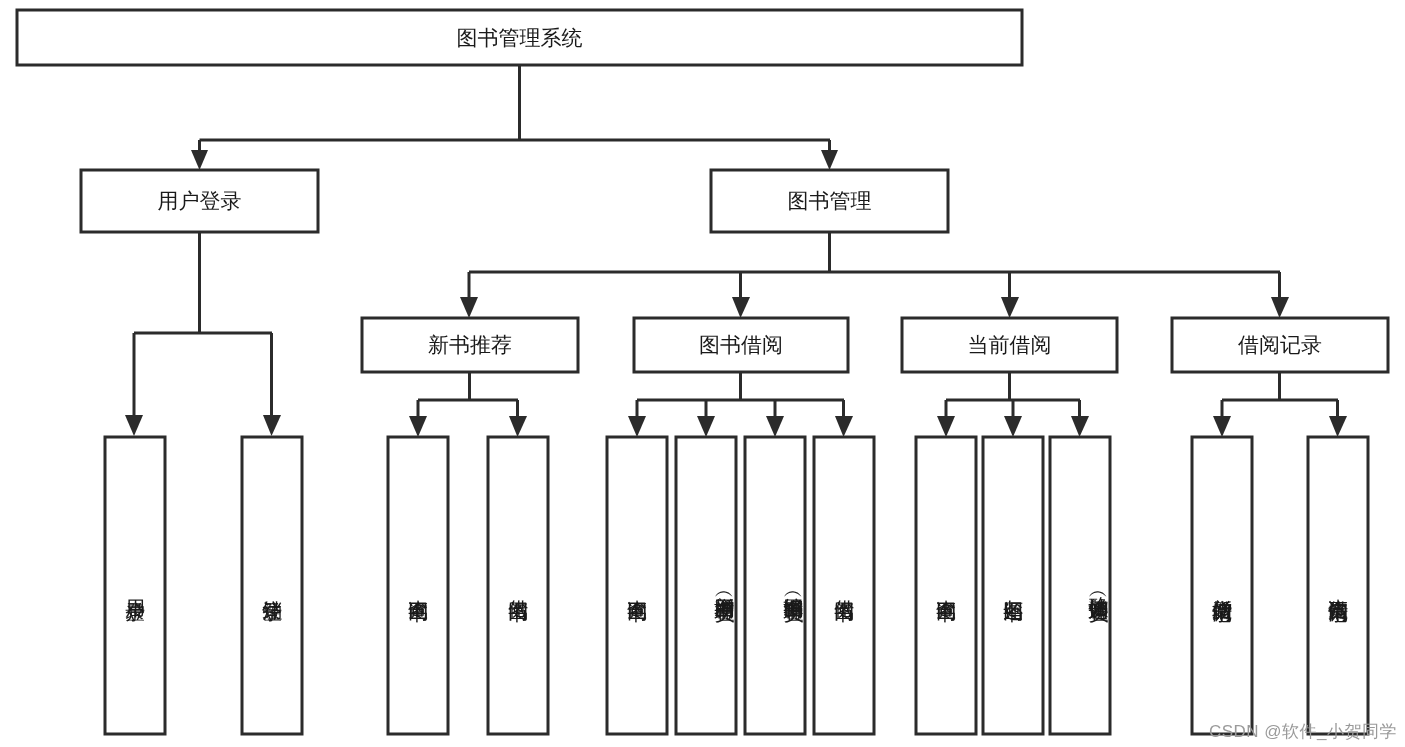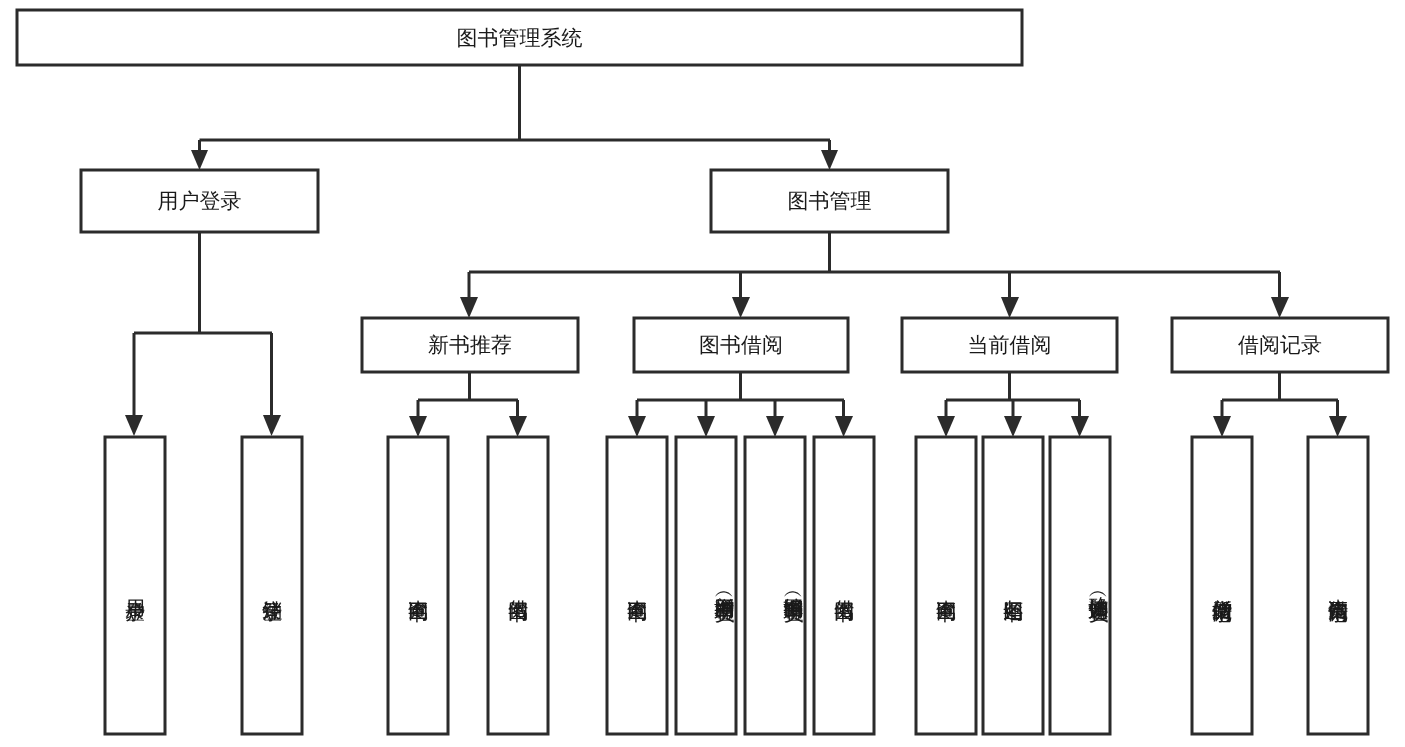--- a/index.html
+++ b/index.html
@@ -197,13 +197,14 @@
   <div class="leaf-label-wrap" style="left:745px; top:437px; width:60px; height:297px; align-items:flex-start;">编辑图书（管理员）</div>
   <div class="leaf-label-wrap" style="left:814px; top:437px; width:60px; height:297px;">借阅图书</div>
 
   <div class="leaf-label-wrap" style="left:916px; top:437px; width:60px; height:297px;">查询图书</div>
   <div class="leaf-label-wrap" style="left:983px; top:437px; width:60px; height:297px;">归还图书</div>
   <div class="leaf-label-wrap" style="left:1050px; top:437px; width:60px; height:297px; align-items:flex-start;">确认归还（管理员）</div>
 
   <div class="leaf-label-wrap" style="left:1192px; top:437px; width:60px; height:297px;">新增借阅记录</div>
   <div class="leaf-label-wrap" style="left:1308px; top:437px; width:60px; height:297px;">查询借阅记录</div>
 
+  <div class="watermark">CSDN @软件_小贺同学</div>
 </div>
 
 </body></html>

